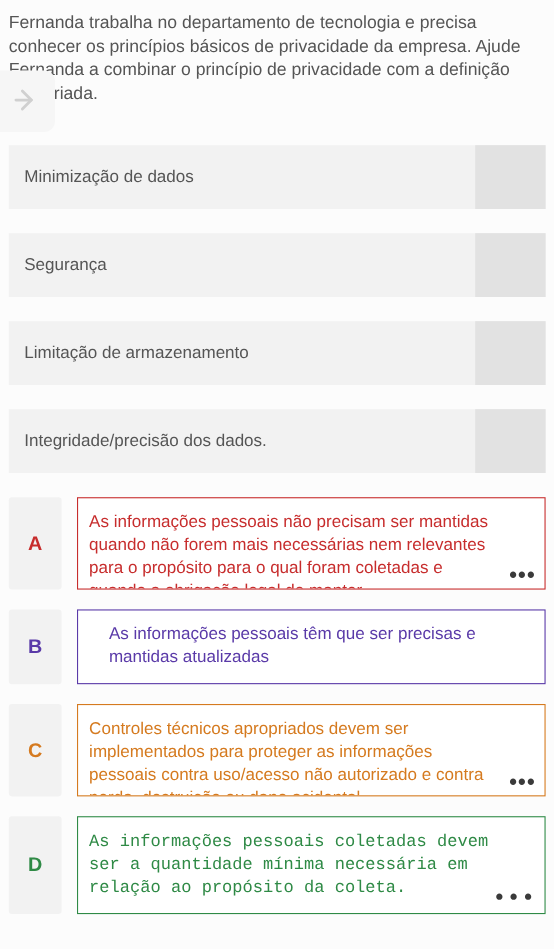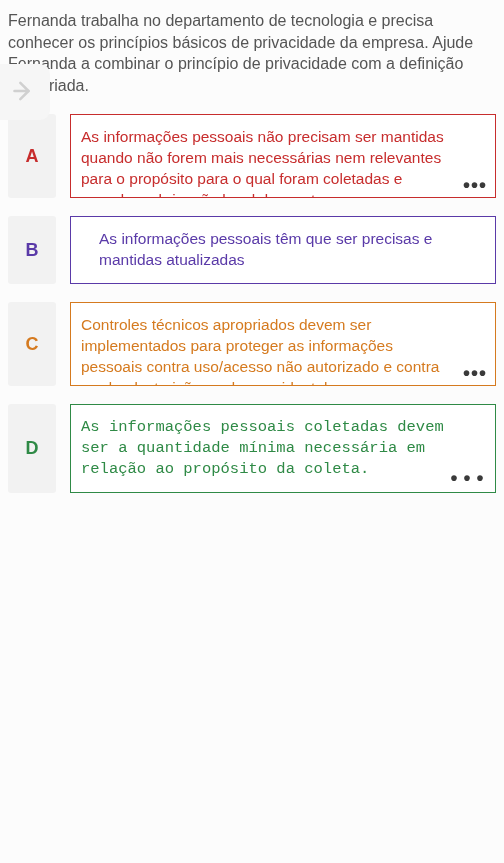--- a/index.html
+++ b/index.html
@@ -61,20 +61,38 @@
   <span>
     <svg width="28" height="28" viewBox="0 0 24 24" fill="none" stroke-width="2.2" stroke-linecap="round" stroke-linejoin="round">
       <polyline points="8 5 15 12 8 19"></polyline>
       <line x1="3" y1="12" x2="15" y2="12"></line>
     </svg>
   </span>
 </button>
 
 <div class="question">Fernanda trabalha no departamento de tecnologia e precisa conhecer os princípios básicos de privacidade da empresa. Ajude Fernanda a combinar o princípio de privacidade com a definição apropriada.</div>
 
+<div class="targets">
+  <div class="target-row">
+    <div class="target-label">Minimização de dados</div>
+    <div class="target-drop"></div>
+  </div>
+  <div class="target-row">
+    <div class="target-label">Segurança</div>
+    <div class="target-drop"></div>
+  </div>
+  <div class="target-row">
+    <div class="target-label">Limitação de armazenamento</div>
+    <div class="target-drop"></div>
+  </div>
+  <div class="target-row">
+    <div class="target-label">Integridade/precisão dos dados.</div>
+    <div class="target-drop"></div>
+  </div>
+</div>
 
 <div class="choices">
 
   <div class="choice-row">
     <div class="choice-letter letter-a">A</div>
     <div class="choice-box box-a">
       <span> As informações pessoais não precisam ser mantidas quando não forem mais necessárias nem relevantes para o propósito para o qual foram coletadas e quando a obrigação legal de manter</span>
       <span class="ellipsis">•••</span>
     </div>
   </div>

